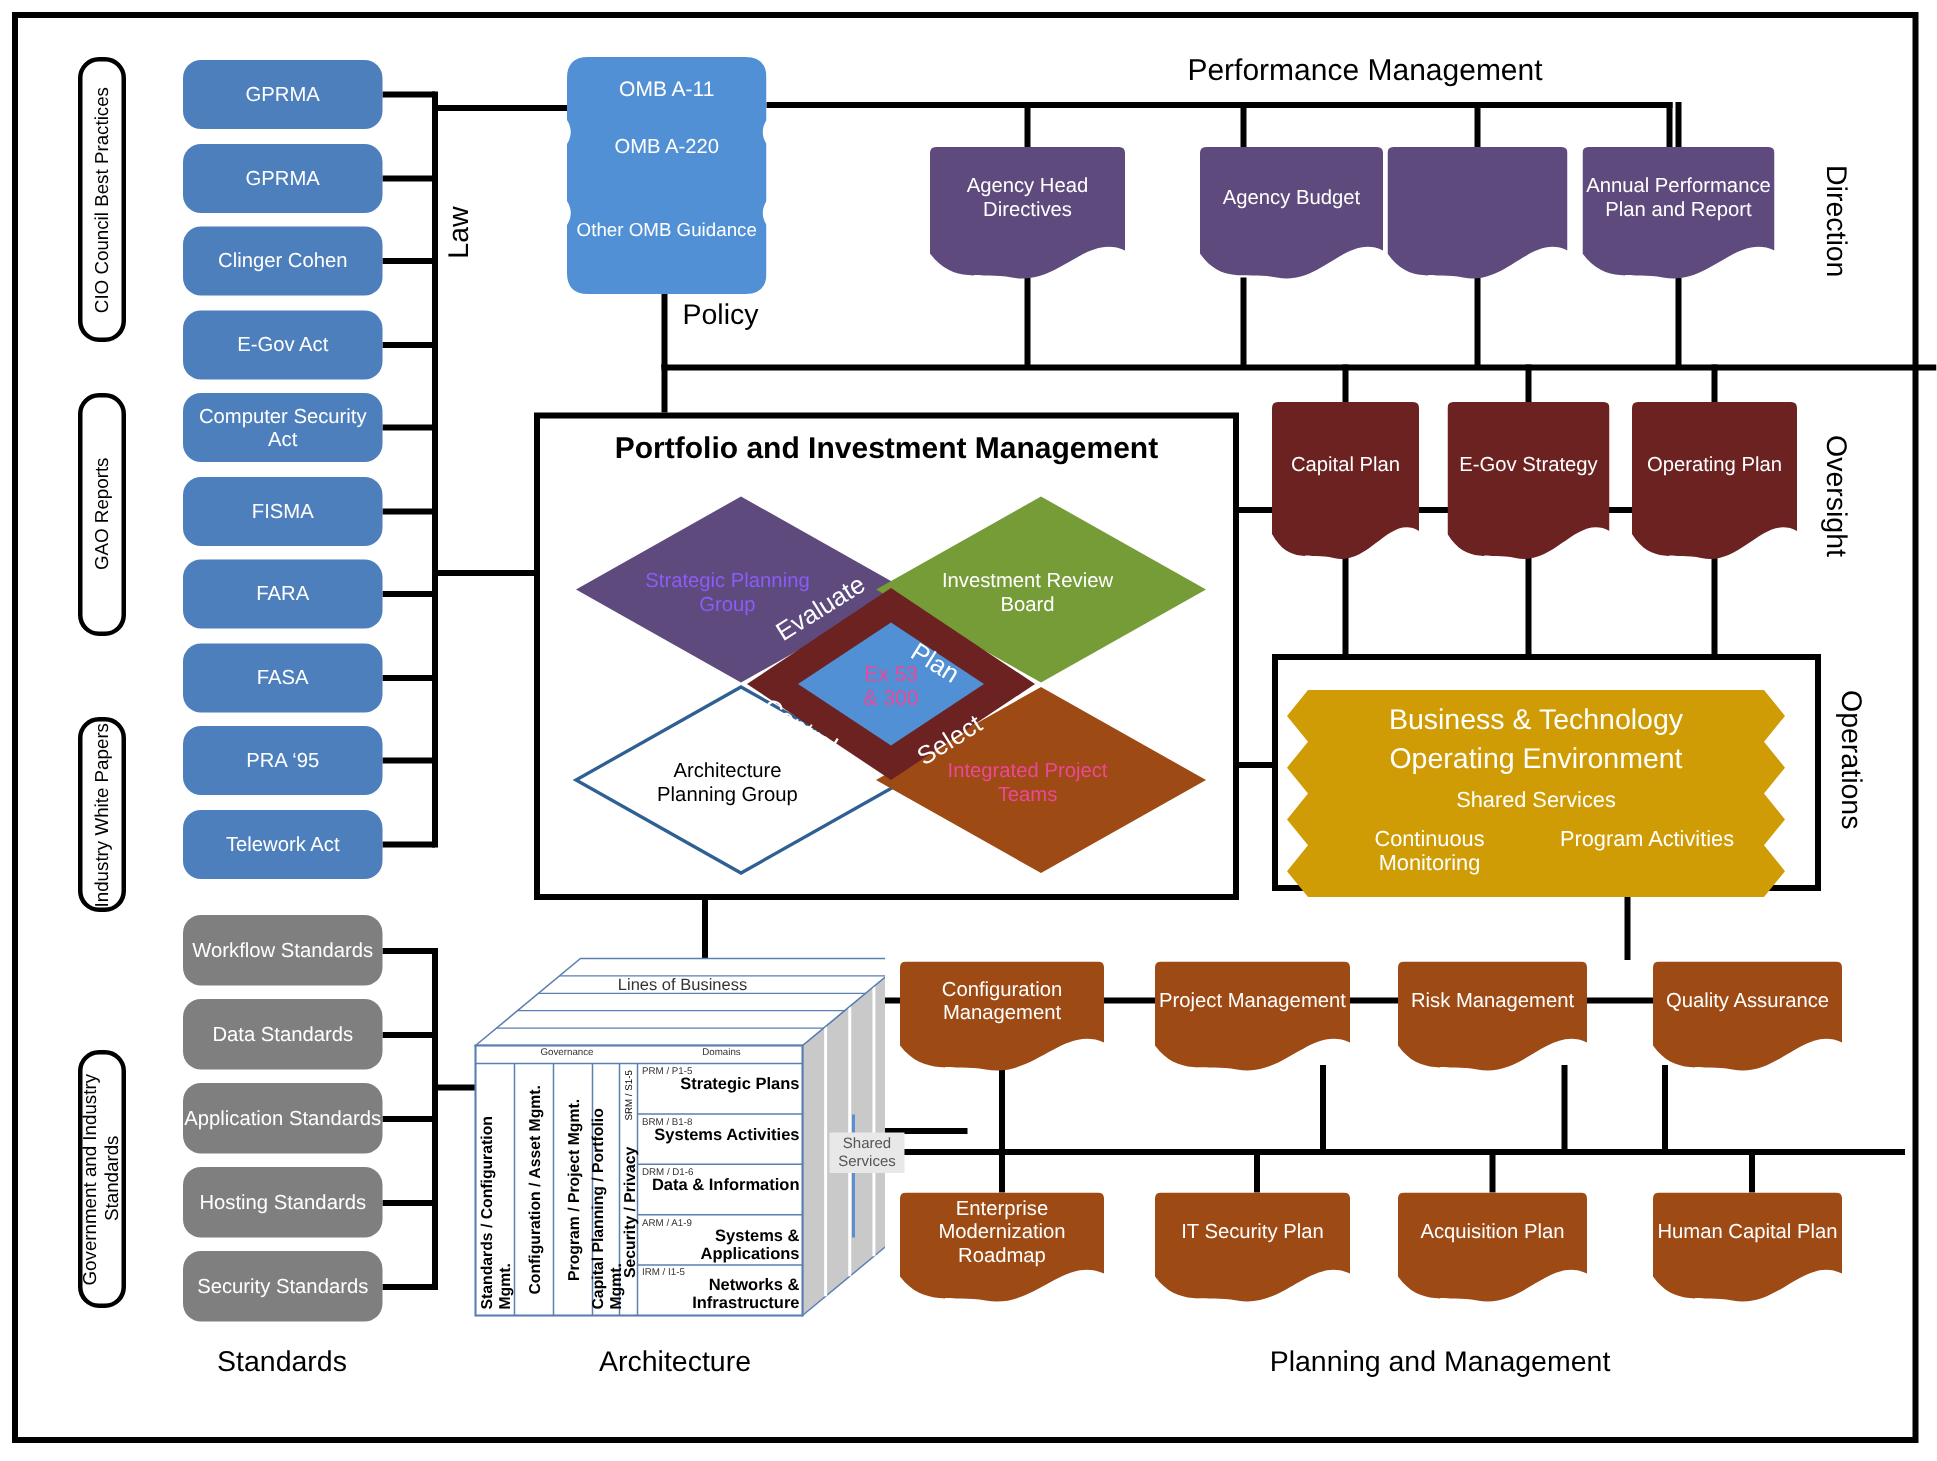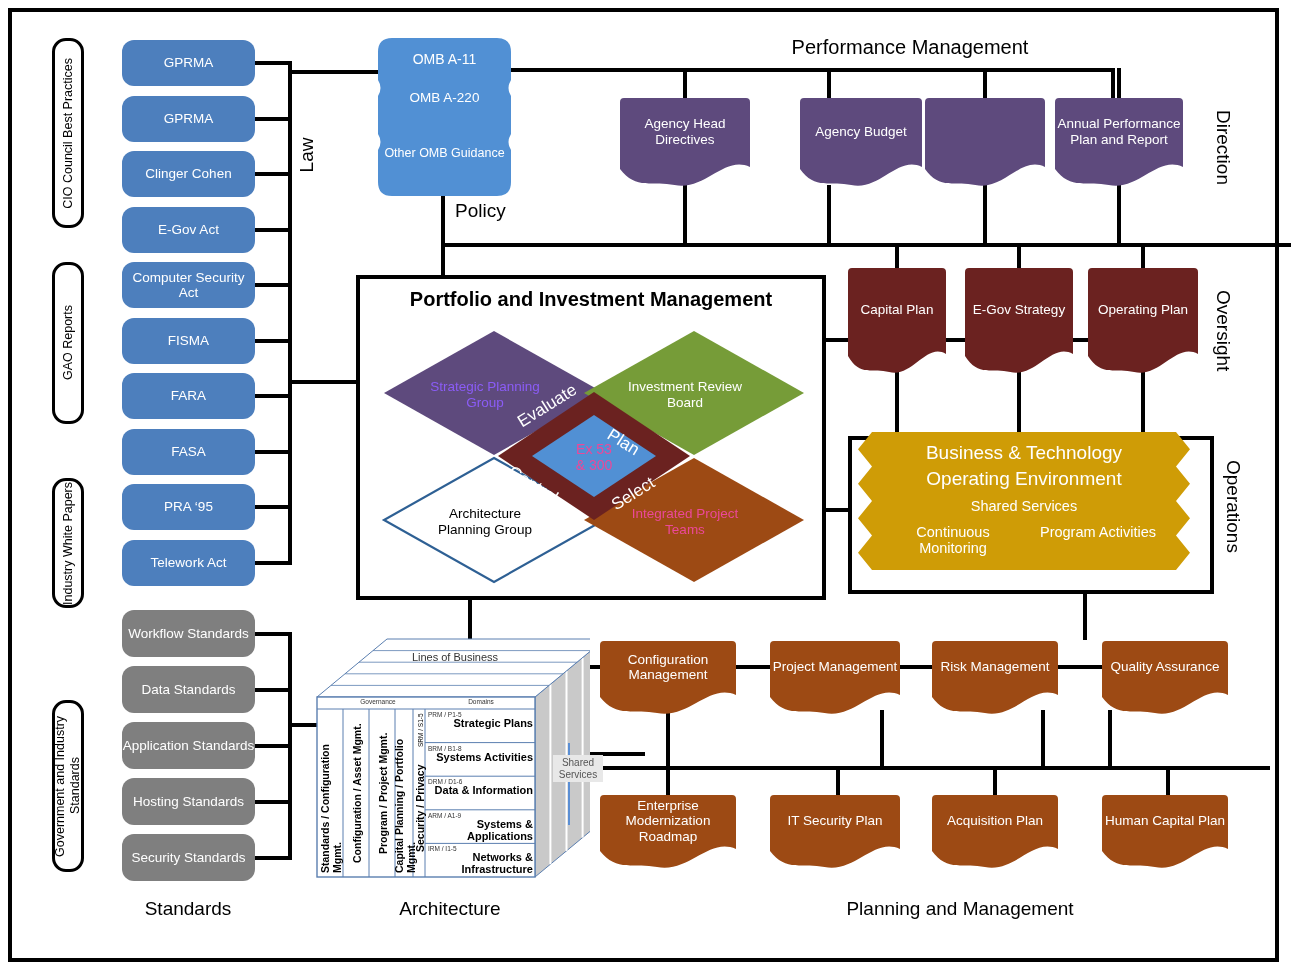--- a/index.html
+++ b/index.html
@@ -202,21 +202,21 @@
         <div>Ex 53</div>
         <div>&amp; 300</div>
       </div>
       <div class="rotlbl" style="left: 514px; top: 415px; font-size: 17px; transform: rotate(-32deg); transform-origin: left top;">Evaluate</div>
       <div class="rotlbl" style="left: 614px; top: 425px; font-size: 17px; transform: rotate(32deg); transform-origin: left top;">Plan</div>
       <div class="rotlbl" style="left: 515px; top: 462px; font-size: 17px; transform: rotate(32deg); transform-origin: left top;">Control</div>
       <div class="rotlbl" style="left: 608px; top: 498px; font-size: 17px; transform: rotate(-32deg); transform-origin: left top;">Select</div>
       <div class="ln" style="left: 468px; top: 600px; width: 4px; height: 40px;"></div>
       <div class="ln" style="left: 441px; top: 243px; width: 4px; height: 34px;"></div>
       <div class="panel" style="left: 848px; top: 436px; width: 366px; height: 158px;"></div>
-      <div class="gold" style="left: 858px; top: 432px; width: 332px; height: 138px;">
+      <div class="gold" style="left: 858px; top: 460px; width: 332px; height: 138px;">
         <svg width="332" height="138" viewBox="0 0 332 138" style="position: absolute; left: 0px; top: 0px;">
           <path d="M14,0 L318,0 L332,17.25 L318,34.5 L332,51.75 L318,69 L332,86.25 L318,103.5 L332,120.75 L318,138 L14,138 L0,120.75 L14,103.5 L0,86.25 L14,69 L0,51.75 L14,34.5 L0,17.25 L14,0 Z" fill="#cf9c06"></path>
         </svg>
         <div class="goldtxt" style="top: 10px; font-size: 19px;">Business &amp; Technology</div>
         <div class="goldtxt" style="top: 36px; font-size: 19px;">Operating Environment</div>
         <div class="goldtxt" style="top: 66px; font-size: 14.5px;">Shared Services</div>
         <div class="goldtxt" style="top: 92px; font-size: 14.5px; left: 30px; right: auto; width: 130px;">Continuous Monitoring</div>
         <div class="goldtxt" style="top: 92px; font-size: 14.5px; left: 175px; right: auto; width: 130px;">Program Activities</div>
       </div>
       <div class="hlabel" style="left: 1222px; top: 460px; font-size: 19px; writing-mode: vertical-rl;">Operations</div>

